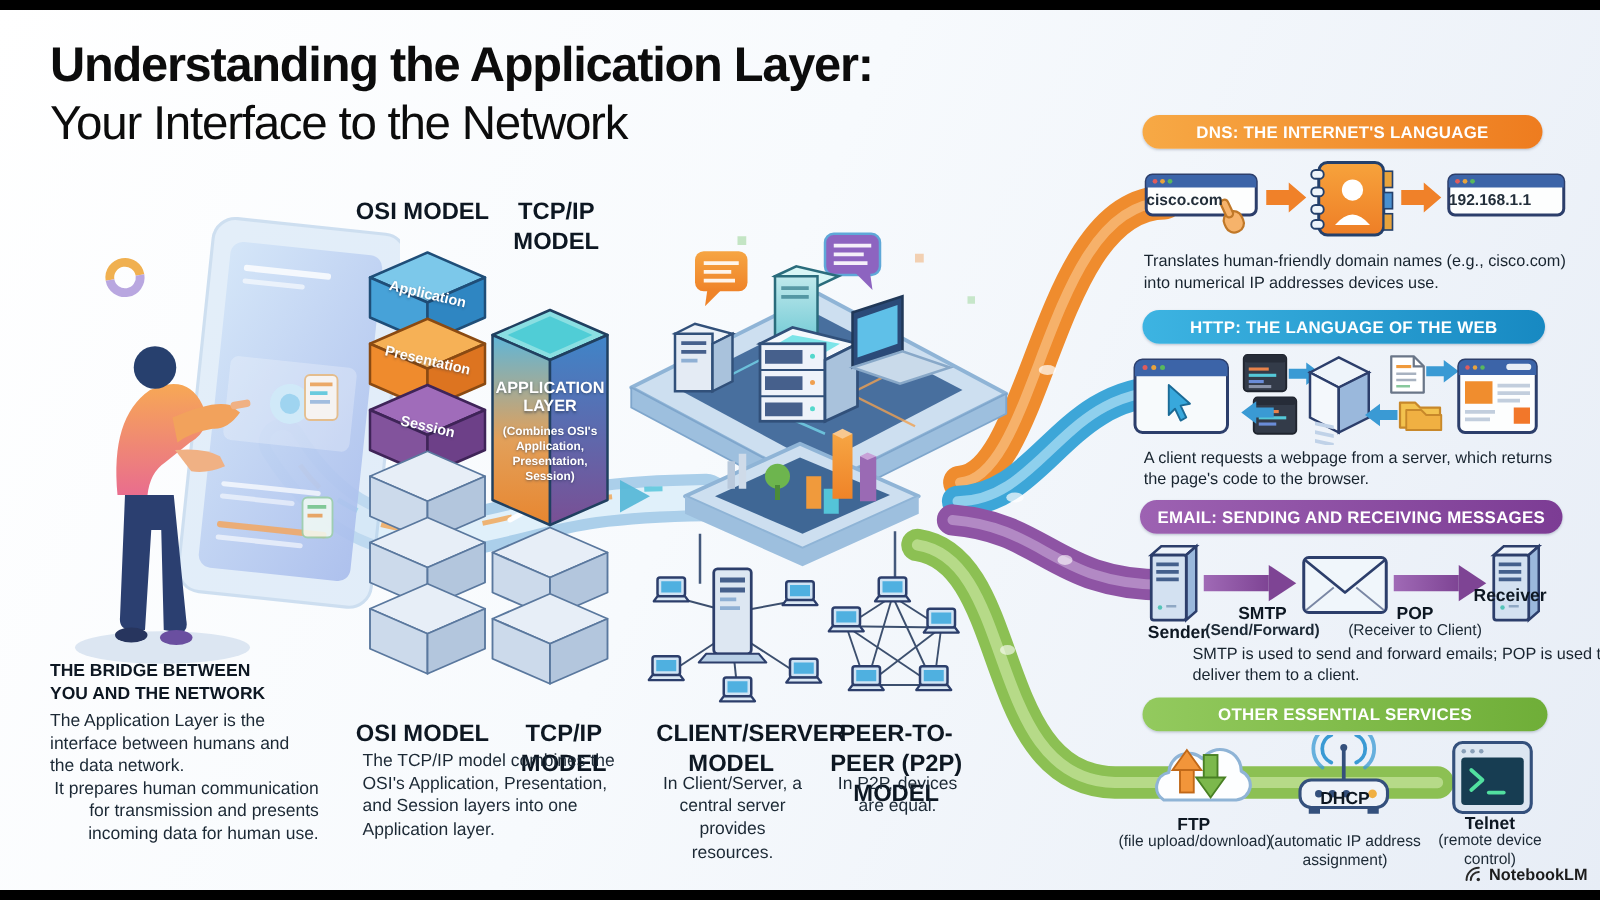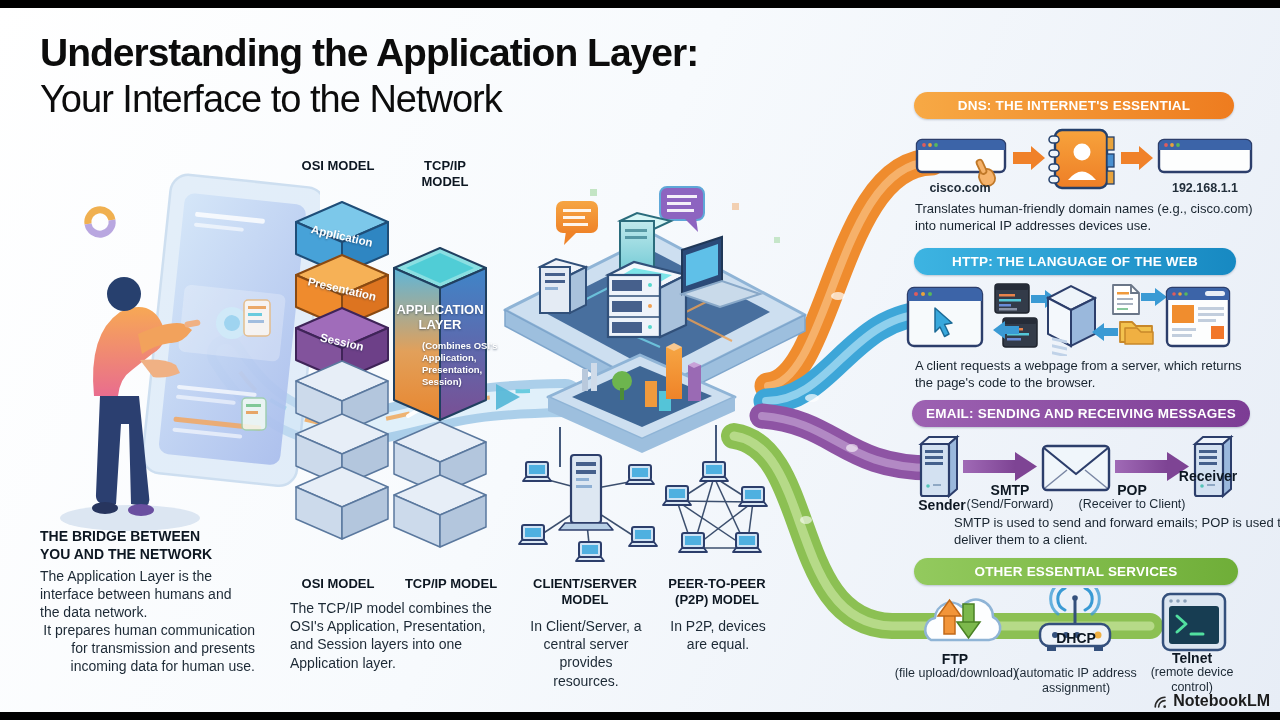--- a/index.html
+++ b/index.html
@@ -8,44 +8,44 @@
     background:linear-gradient(115deg,#ffffff 0%,#f7fafd 45%,#e7edf6 100%);}
   .abs{position:absolute;}
   .bar{left:0;width:1280px;height:8px;background:#000;}
   svg{display:block;}
   
   .title{left:40px;top:30px;color:#0c0c0c;line-height:1.2;letter-spacing:-1px;}
   .title .l1{display:block;font-size:39px;font-weight:800;}
   .title .l2{display:block;font-size:38px;font-weight:400;}
   
   .h-sm{font-size:13.5px;font-weight:700;color:#0d1722;line-height:1.32;}
-  .h-md{font-size:13px;font-weight:800;color:#0d1722;line-height:1.25;}
+  .h-md{font-size:19px;font-weight:800;color:#0d1722;line-height:1.25;}
   .body-txt{font-size:14px;font-weight:500;color:#1c2935;line-height:1.3;}
   .cap{font-size:13px;font-weight:500;color:#18242f;line-height:1.32;}
   .ctr{text-align:center;}
   
   .banner{height:27px;line-height:27px;border-radius:15px;text-align:center;
     color:#fff;font-size:13.5px;font-weight:700;letter-spacing:.2px;
     box-shadow:0 1px 2px rgba(40,60,90,.25);}
   .banner-dns{background:linear-gradient(90deg,#f7a945,#ee7c1f);}
   .banner-http{background:linear-gradient(90deg,#3db4e2,#1789c2);}
   .banner-email{background:linear-gradient(90deg,#9d62b2,#7c3c94);}
   .banner-svc{background:linear-gradient(90deg,#93ca5e,#6fae38);}
   
   .layer-label{width:92px;text-align:center;color:#fff;font-size:11.5px;font-weight:700;
     transform:rotate(13deg);text-shadow:0 1px 2px rgba(20,40,70,.45);}
   .tcp-title{width:92px;text-align:center;color:#fff;font-size:13px;font-weight:800;line-height:1.15;
     text-shadow:0 1px 2px rgba(20,40,70,.5);}
-  .tcp-sub{width:92px;color:#fff;font-size:9.5px;font-weight:600;line-height:1.25;
-    text-shadow:0 1px 2px rgba(20,40,70,.5);padding-left:28px;}
+  .tcp-sub{width:92px;text-align:center;color:#fff;font-size:9.5px;font-weight:600;line-height:1.25;
+    text-shadow:0 1px 2px rgba(20,40,70,.5);}
   .icon-label{font-size:14px;font-weight:700;color:#0d1722;text-align:center;line-height:1.15;}
   .icon-sub{font-size:12.5px;font-weight:500;color:#1c2935;text-align:center;line-height:1.18;}
-  .browser-txt{font-size:12.5px;font-weight:600;color:#222e3a;text-align:center;margin-top:28px;}
+  .browser-txt{font-size:12.5px;font-weight:600;color:#222e3a;}
   .footer{display:flex;align-items:flex-end;justify-content:flex-end;gap:5px;
-    font-size:16px;font-weight:600;color:#1c1c1c;}
+    font-size:13px;font-weight:600;color:#1c1c1c;}
 </style>
 </head>
 <body>
 
 <div id="canvas">
 
   <div class="abs bar" style="top:0;"></div>
   <div class="abs bar" style="top:712px;"></div>
 
   <svg class="abs" style="left:0;top:0;" width="1280" height="720">
@@ -365,21 +365,21 @@
   </svg>
 
   <div class="abs h-md ctr" style="left:283px;top:576px;width:110px;">OSI MODEL</div>
   <div class="abs h-md ctr" style="left:396px;top:576px;width:110px;">TCP/IP MODEL</div>
   <div class="abs body-txt" style="left:290px;top:599px;width:218px;">The TCP/IP model combines the OSI's Application, Presentation, and Session layers into one Application layer.</div>
   <div class="abs h-md ctr" style="left:525px;top:576px;width:120px;">CLIENT/SERVER MODEL</div>
   <div class="abs body-txt ctr" style="left:525px;top:617px;width:122px;">In Client/Server, a central server provides resources.</div>
   <div class="abs h-md ctr" style="left:657px;top:576px;width:120px;">PEER-TO-PEER (P2P) MODEL</div>
   <div class="abs body-txt ctr" style="left:662px;top:617px;width:112px;">In P2P, devices are equal.</div>
 
-  <div class="abs banner banner-dns" style="left:914px;top:92px;width:320px;">DNS: THE INTERNET'S ESSENTIAL</div>
+  <div class="abs banner banner-dns" style="left:914px;top:92px;width:320px;">DNS: THE INTERNET'S LANGUAGE</div>
   <svg class="abs" style="left:905px;top:122px;" width="365" height="78">
     <defs>
       <linearGradient id="bookg" x1="0" y1="0" x2="0" y2="1">
         <stop offset="0" stop-color="#f7a33c"></stop>
           <stop offset="1" stop-color="#ee7e26"></stop>
       </linearGradient>
     </defs>
     <g>
       <rect x="12" y="18" width="88" height="32" rx="5" fill="#fdfefe" stroke="#2c3e6b" stroke-width="2.4"></rect>
       <path d="M12,23 a5,5 0 0 1 5,-5 h78 a5,5 0 0 1 5,5 v5 h-88 z" fill="#3c64a8"></path>
@@ -517,21 +517,21 @@
     <g>
       <rect x="210" y="32" width="52" height="13" fill="url(#pgrad)"></rect>
       <polygon points="262,24 284,38.5 262,53" fill="#7e4494"></polygon>
     </g>
     <g>
         <use href="#mailsrv" transform="translate(290,8)"></use>
       </g>
   </svg>
   <div class="abs icon-label" style="left:902px;top:497px;width:80px;">Sender</div>
   <div class="abs icon-label" style="left:960px;top:482px;width:100px;">SMTP</div>
-  <div class="abs icon-sub" style="left:950px;top:497px;width:120px;">(Send/Forward)</div>
+  <div class="abs icon-sub" style="left:950px;top:497px;width:120px;font-weight:bold;">(Send/Forward)</div>
   <div class="abs icon-label" style="left:1082px;top:482px;width:100px;">POP</div>
   <div class="abs icon-sub" style="left:1068px;top:497px;width:128px;">(Receiver to Client)</div>
   <div class="abs icon-label" style="left:1168px;top:468px;width:80px;">Receiver</div>
   <div class="abs cap" style="left:954px;top:514px;width:340px;">SMTP is used to send and forward emails; POP is used to deliver them to a client.</div>
 
   <div class="abs banner banner-svc" style="left:914px;top:558px;width:324px;">OTHER ESSENTIAL SERVICES</div>
   <svg class="abs" style="left:905px;top:588px;" width="365" height="66">
     <g>
       <path d="M26,52 h58 a12,12 0 0 0 4,-23 a17,17 0 0 0 -31,-10 a16,16 0 0 0 -27,11 a12,12 0 0 0 -4,22 z" fill="#fdfeff" stroke="#8fb4d6" stroke-width="2.5" stroke-linejoin="round"></path>
       <rect x="39" y="26" width="11" height="20" fill="#f2953a" stroke="#c06818" stroke-width="1.5"></rect>

